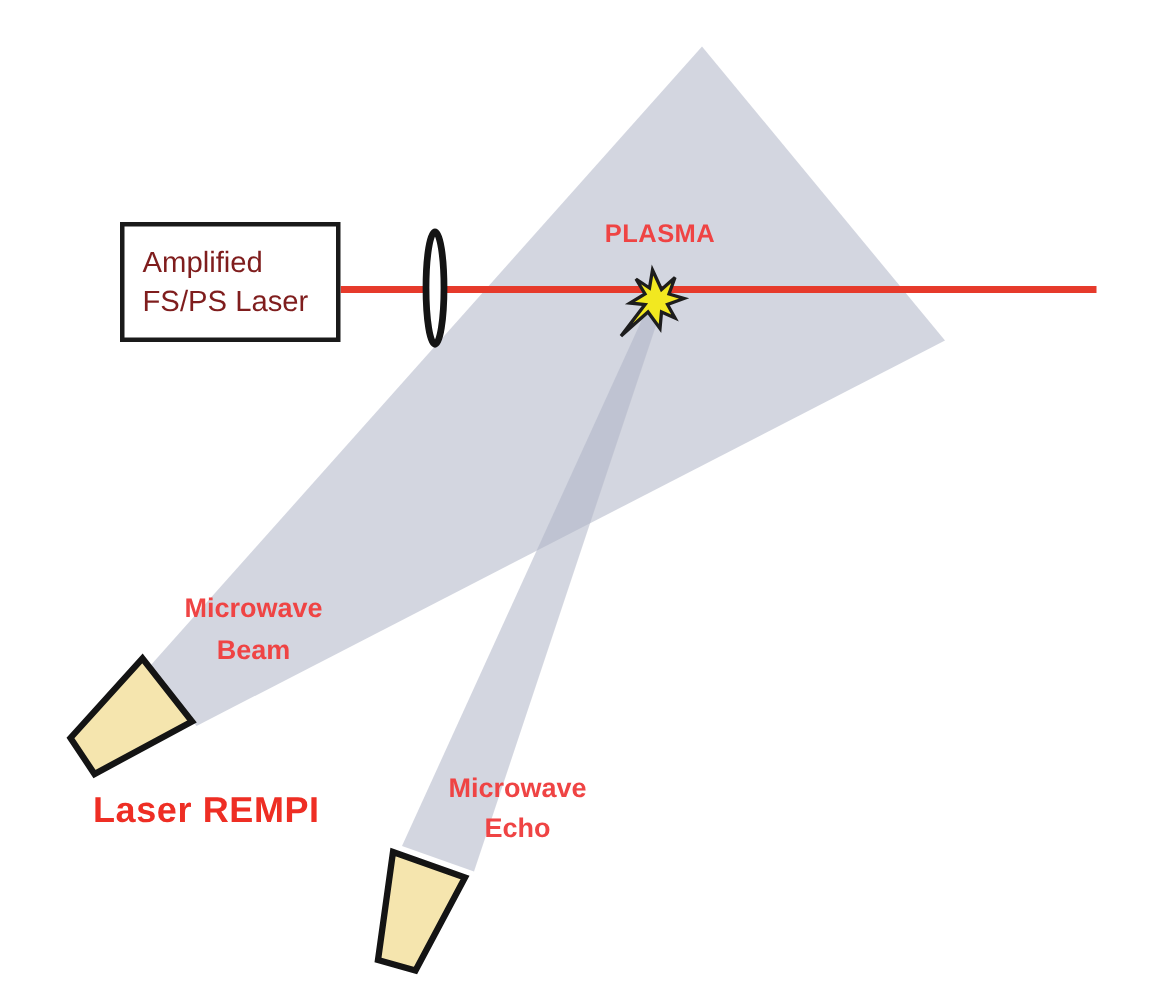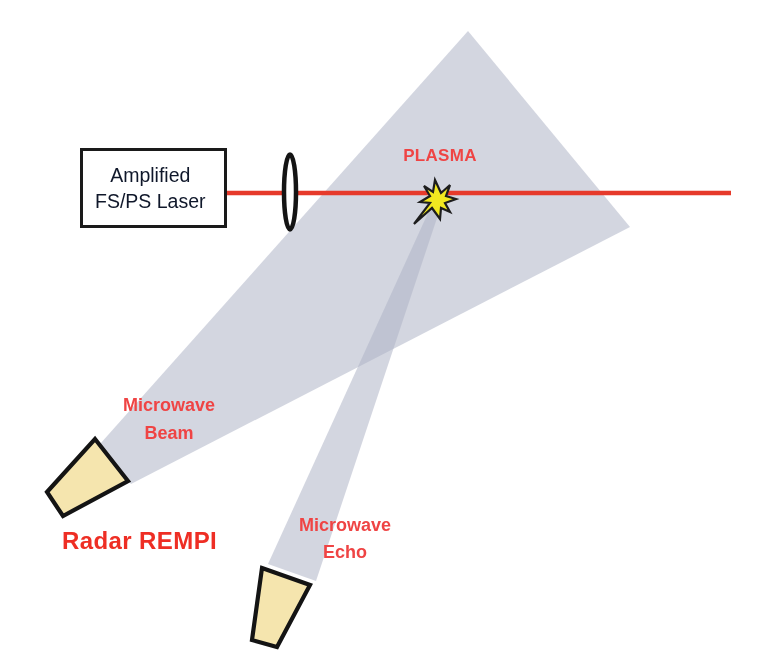--- a/index.html
+++ b/index.html
@@ -54,23 +54,22 @@
     box-sizing: border-box;
     background: #ffffff;
     border: 3px solid #1a1a1a;
     display: flex;
     align-items: center;
     padding-left: 12px;
   }
   .laser-box span {
     font-size: 19.5px;
     line-height: 26px;
-    color: #0f172a;
+    color: #7f1d1d;
     white-space: pre-line;
-    text-align: center;
   }
   .lbl {
     position: absolute;
     font-weight: bold;
     color: #ef4444;
     text-align: center;
     white-space: pre-line;
   }
   .plasma-lbl {
     left: 390px;
@@ -131,15 +130,15 @@
   </div>
 
   <div class="lbl plasma-lbl">PLASMA</div>
 
   <div class="lbl beam-lbl">Microwave
 Beam</div>
 
   <div class="lbl echo-lbl">Microwave
 Echo</div>
 
-  <div class="caption">Radar REMPI</div>
+  <div class="caption">Laser REMPI</div>
 
 </div>
 
 </body></html>

